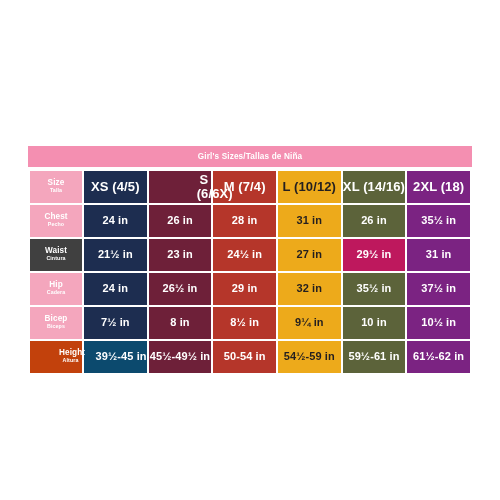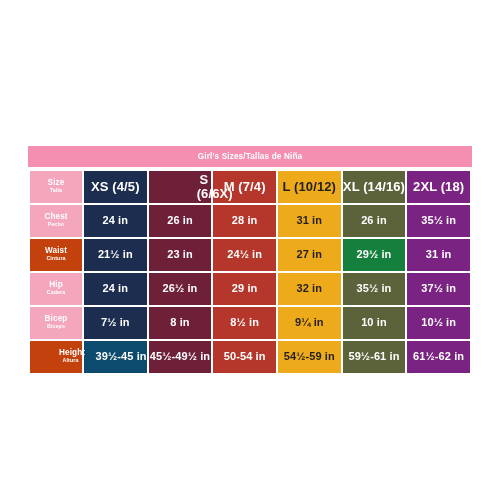--- a/index.html
+++ b/index.html
@@ -111,29 +111,29 @@
             <span class="lbl-es">Pecho</span>
           </td>
           <td class="cell" style="background: rgb(29, 45, 80); color: rgb(255, 255, 255);">24 in</td>
           <td class="cell" style="background: rgb(110, 32, 57); color: rgb(255, 255, 255);">26 in</td>
           <td class="cell" style="background: rgb(181, 54, 42); color: rgb(255, 255, 255);">28 in</td>
           <td class="cell dark-text" style="background: rgb(237, 170, 27); color: rgb(35, 31, 32);">31 in</td>
           <td class="cell" style="background: rgb(92, 99, 58); color: rgb(255, 255, 255);">26 in</td>
           <td class="cell" style="background: rgb(123, 35, 130); color: rgb(255, 255, 255);">35½ in</td>
         </tr>
         <tr>
-          <td class="row-label" style="background: #c2410c;">
+          <td class="row-label" style="background: #404040;">
             <span class="lbl-en">Waist</span>
             <span class="lbl-es">Cintura</span>
           </td>
           <td class="cell" style="background: rgb(29, 45, 80); color: rgb(255, 255, 255);">21½ in</td>
           <td class="cell" style="background: rgb(110, 32, 57); color: rgb(255, 255, 255);">23 in</td>
           <td class="cell" style="background: rgb(181, 54, 42); color: rgb(255, 255, 255);">24½ in</td>
           <td class="cell dark-text" style="background: rgb(237, 170, 27); color: rgb(35, 31, 32);">27 in</td>
-          <td class="cell" style="background: #15803d; color: rgb(255, 255, 255); text-align: center;">29½ in</td>
+          <td class="cell" style="background: #be185d; color: rgb(255, 255, 255); text-align: center;">29½ in</td>
           <td class="cell" style="background: rgb(123, 35, 130); color: rgb(255, 255, 255);">31 in</td>
         </tr>
         <tr>
           <td class="row-label" style="background: rgb(244, 166, 189); margin-left: 40px;">
             <span class="lbl-en">Hip</span>
             <span class="lbl-es">Cadera</span>
           </td>
           <td class="cell" style="background: rgb(29, 45, 80); color: rgb(255, 255, 255);">24 in</td>
           <td class="cell" style="background: rgb(110, 32, 57); color: rgb(255, 255, 255);">26½ in</td>
           <td class="cell" style="background: rgb(181, 54, 42); color: rgb(255, 255, 255);">29 in</td>

